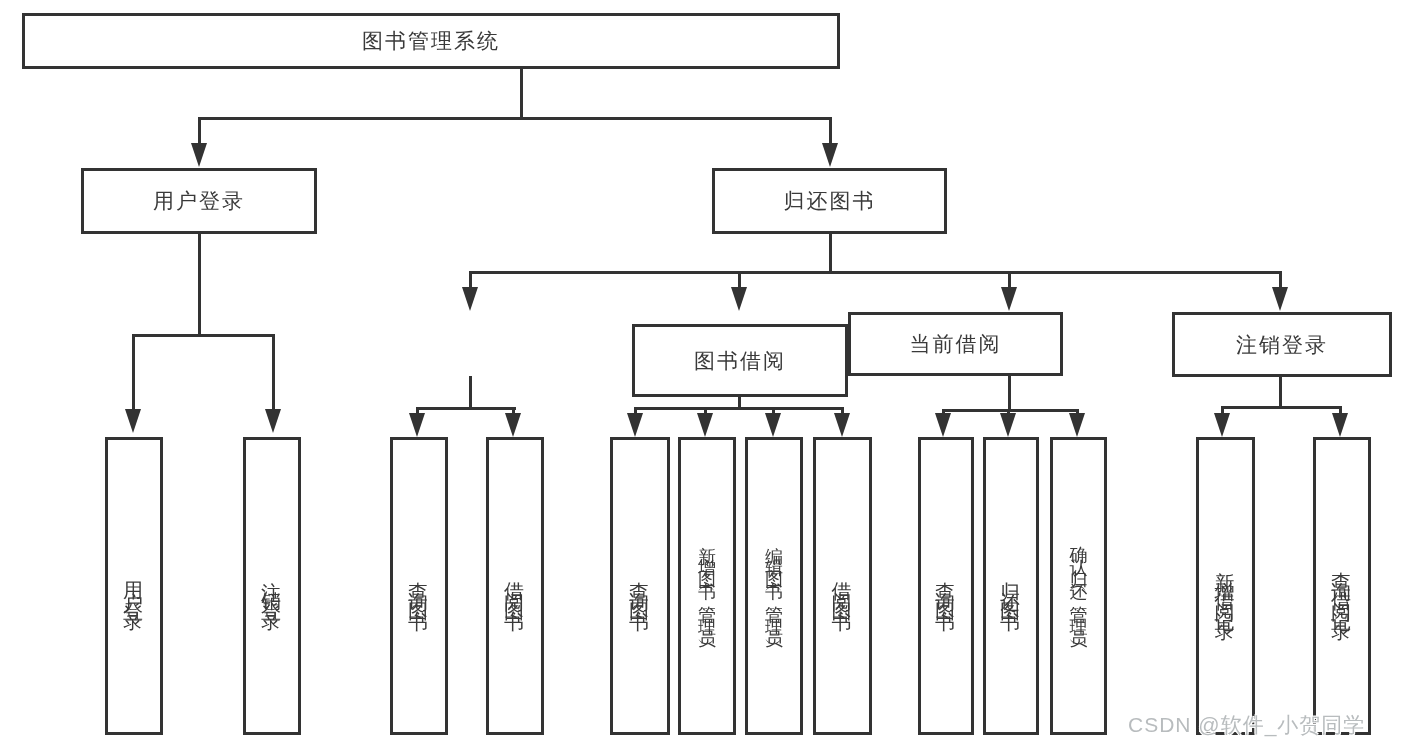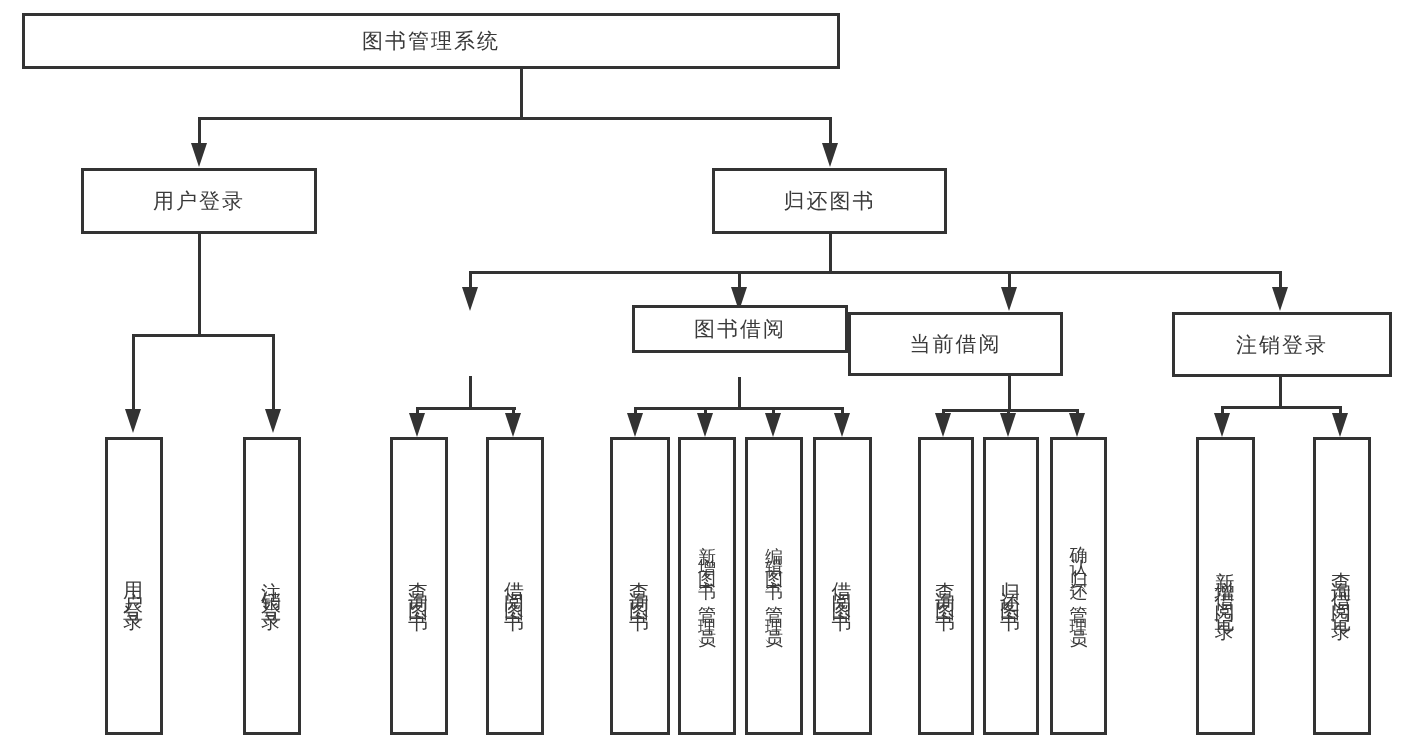--- a/index.html
+++ b/index.html
@@ -102,21 +102,21 @@
   <div class="arrow" style="left:1000px;top:413px"></div>
   <div class="arrow" style="left:1069px;top:413px"></div>
   <div class="arrow" style="left:1214px;top:413px"></div>
   <div class="arrow" style="left:1332px;top:413px"></div>
 
   <div class="hbox" style="left:22px;top:13px;width:818px;height:56px">图书管理系统</div>
 
   <div class="hbox" style="left:81px;top:168px;width:236px;height:66px">用户登录</div>
   <div class="hbox" style="left:712px;top:168px;width:235px;height:66px">归还图书</div>
 
-  <div class="hbox" style="left:632px;top:305px;width:216px;height:48px">图书借阅</div>
+  <div class="hbox" style="left:632px;top:324px;width:216px;height:73px">图书借阅</div>
   <div class="hbox" style="left:848px;top:312px;width:215px;height:64px">当前借阅</div>
   <div class="hbox" style="left:1172px;top:312px;width:220px;height:65px">注销登录</div>
 
   <div class="vbox" style="left:105px;width:58px">用户登录</div>
   <div class="vbox" style="left:243px;width:58px">注销登录</div>
 
   <div class="vbox" style="left:390px;width:58px">查询图书</div>
   <div class="vbox" style="left:486px;width:58px">借阅图书</div>
 
   <div class="vbox" style="left:610px;width:60px">查询图书</div>
@@ -124,13 +124,14 @@
   <div class="vbox long" style="left:745px;width:58px">编辑图书（管理员）</div>
   <div class="vbox" style="left:813px;width:59px">借阅图书</div>
 
   <div class="vbox" style="left:918px;width:56px">查询图书</div>
   <div class="vbox" style="left:983px;width:56px">归还图书</div>
   <div class="vbox long" style="left:1050px;width:57px">确认归还（管理员）</div>
 
   <div class="vbox" style="left:1196px;width:59px">新增借阅记录</div>
   <div class="vbox" style="left:1313px;width:58px">查询借阅记录</div>
 
+  <div class="watermark" style="left:1128px;top:711px">CSDN @软件_小贺同学</div>
 </div>
 
 </body></html>

